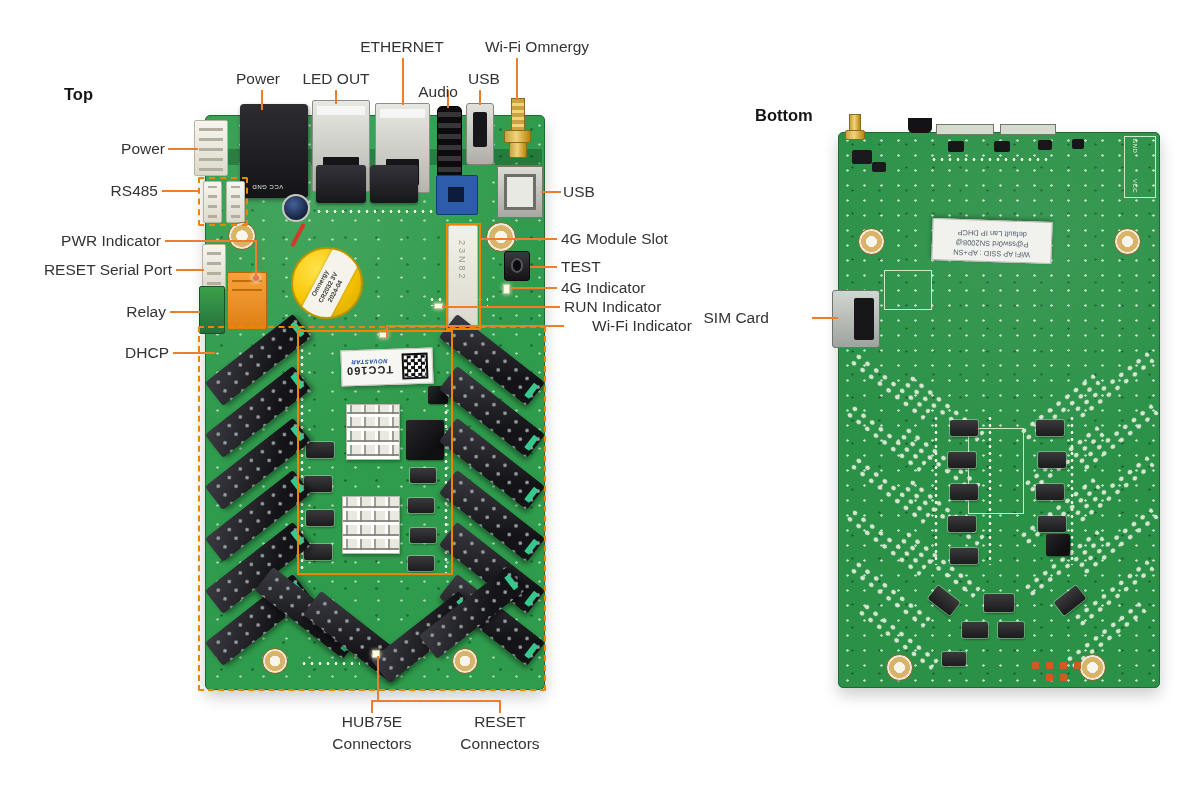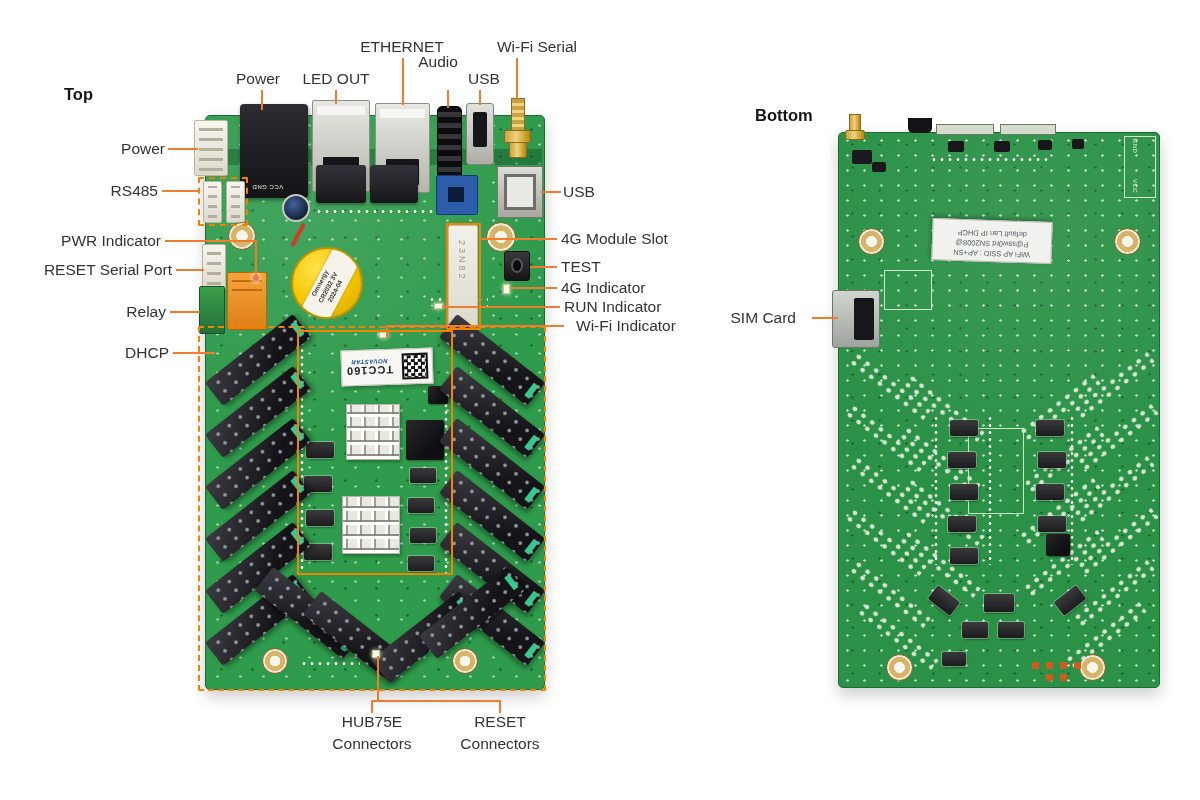--- a/index.html
+++ b/index.html
@@ -237,35 +237,35 @@
   <div class="hub l" style="left:416px;top:598px"></div>
 
   <div class="dashbox" style="left:198px;top:177px;width:50px;height:49px"></div>
   <div class="dashbox" style="left:198px;top:326px;width:348px;height:365px"></div>
   <div class="obox" style="left:297px;top:330px;width:156px;height:245px"></div>
   <div class="obox" style="left:446px;top:223px;width:35px;height:107px"></div>
 
   <div class="lbl ctr" style="left:193px;top:69px;width:130px">Power</div>
   <div class="lbl ctr" style="left:271px;top:69px;width:130px">LED OUT</div>
   <div class="lbl ctr" style="left:337px;top:37px;width:130px">ETHERNET</div>
-  <div class="lbl ctr" style="left:373px;top:52px;width:130px">Audio</div>
+  <div class="lbl ctr" style="left:373px;top:82px;width:130px">Audio</div>
   <div class="lbl ctr" style="left:419px;top:69px;width:130px">USB</div>
-  <div class="lbl ctr" style="left:472px;top:37px;width:130px">Wi-Fi Serial</div>
+  <div class="lbl ctr" style="left:472px;top:37px;width:130px">Wi-Fi Omnergy</div>
   <div class="lbl rgt" style="left:5px;top:139px;width:160px">Power</div>
   <div class="lbl rgt" style="left:0px;top:181px;width:158px">RS485</div>
   <div class="lbl rgt" style="left:1px;top:231px;width:160px">PWR Indicator</div>
   <div class="lbl rgt" style="left:12px;top:260px;width:160px">RESET Serial Port</div>
   <div class="lbl rgt" style="left:6px;top:302px;width:160px">Relay</div>
   <div class="lbl rgt" style="left:9px;top:343px;width:160px">DHCP</div>
   <div class="lbl" style="left:563px;top:182px">USB</div>
   <div class="lbl" style="left:561px;top:229px">4G Module Slot</div>
   <div class="lbl" style="left:561px;top:257px">TEST</div>
   <div class="lbl" style="left:561px;top:278px">4G Indicator</div>
   <div class="lbl" style="left:564px;top:297px">RUN Indicator</div>
-  <div class="lbl" style="left:576px;top:316px">Wi-Fi Indicator</div>
+  <div class="lbl" style="left:592px;top:316px">Wi-Fi Indicator</div>
   <div class="lbl ctr" style="left:302px;top:712px;width:140px">HUB75E</div>
   <div class="lbl ctr" style="left:302px;top:734px;width:140px">Connectors</div>
   <div class="lbl ctr" style="left:430px;top:712px;width:140px">RESET</div>
   <div class="lbl ctr" style="left:430px;top:734px;width:140px">Connectors</div>
 
   <div class="lead" style="left:261px;top:90px;width:2px;height:20px"></div>
   <div class="lead" style="left:335px;top:90px;width:2px;height:14px"></div>
   <div class="lead" style="left:402px;top:58px;width:2px;height:47px"></div>
   <div class="lead" style="left:447px;top:90px;width:2px;height:18px"></div>
   <div class="lead" style="left:479px;top:90px;width:2px;height:15px"></div>
@@ -363,16 +363,16 @@
   <div class="soic" style="left:962px;top:622px;width:26px;height:16px"></div>
   <div class="soic" style="left:998px;top:622px;width:26px;height:16px"></div>
   <div class="soic" style="left:942px;top:652px;width:24px;height:14px"></div>
   <div class="opad" style="left:1032px;top:662px"></div>
   <div class="opad" style="left:1046px;top:662px"></div>
   <div class="opad" style="left:1060px;top:662px"></div>
   <div class="opad" style="left:1074px;top:662px"></div>
   <div class="opad" style="left:1046px;top:674px"></div>
   <div class="opad" style="left:1060px;top:674px"></div>
 
-  <div class="lbl rgt" style="left:678px;top:308px;width:118px">SIM Card</div>
+  <div class="lbl rgt" style="left:651px;top:308px;width:118px">SIM Card</div>
   <div class="lead" style="left:812px;top:317px;width:26px;height:2px"></div>
 
 </div>
 
 </body></html>

